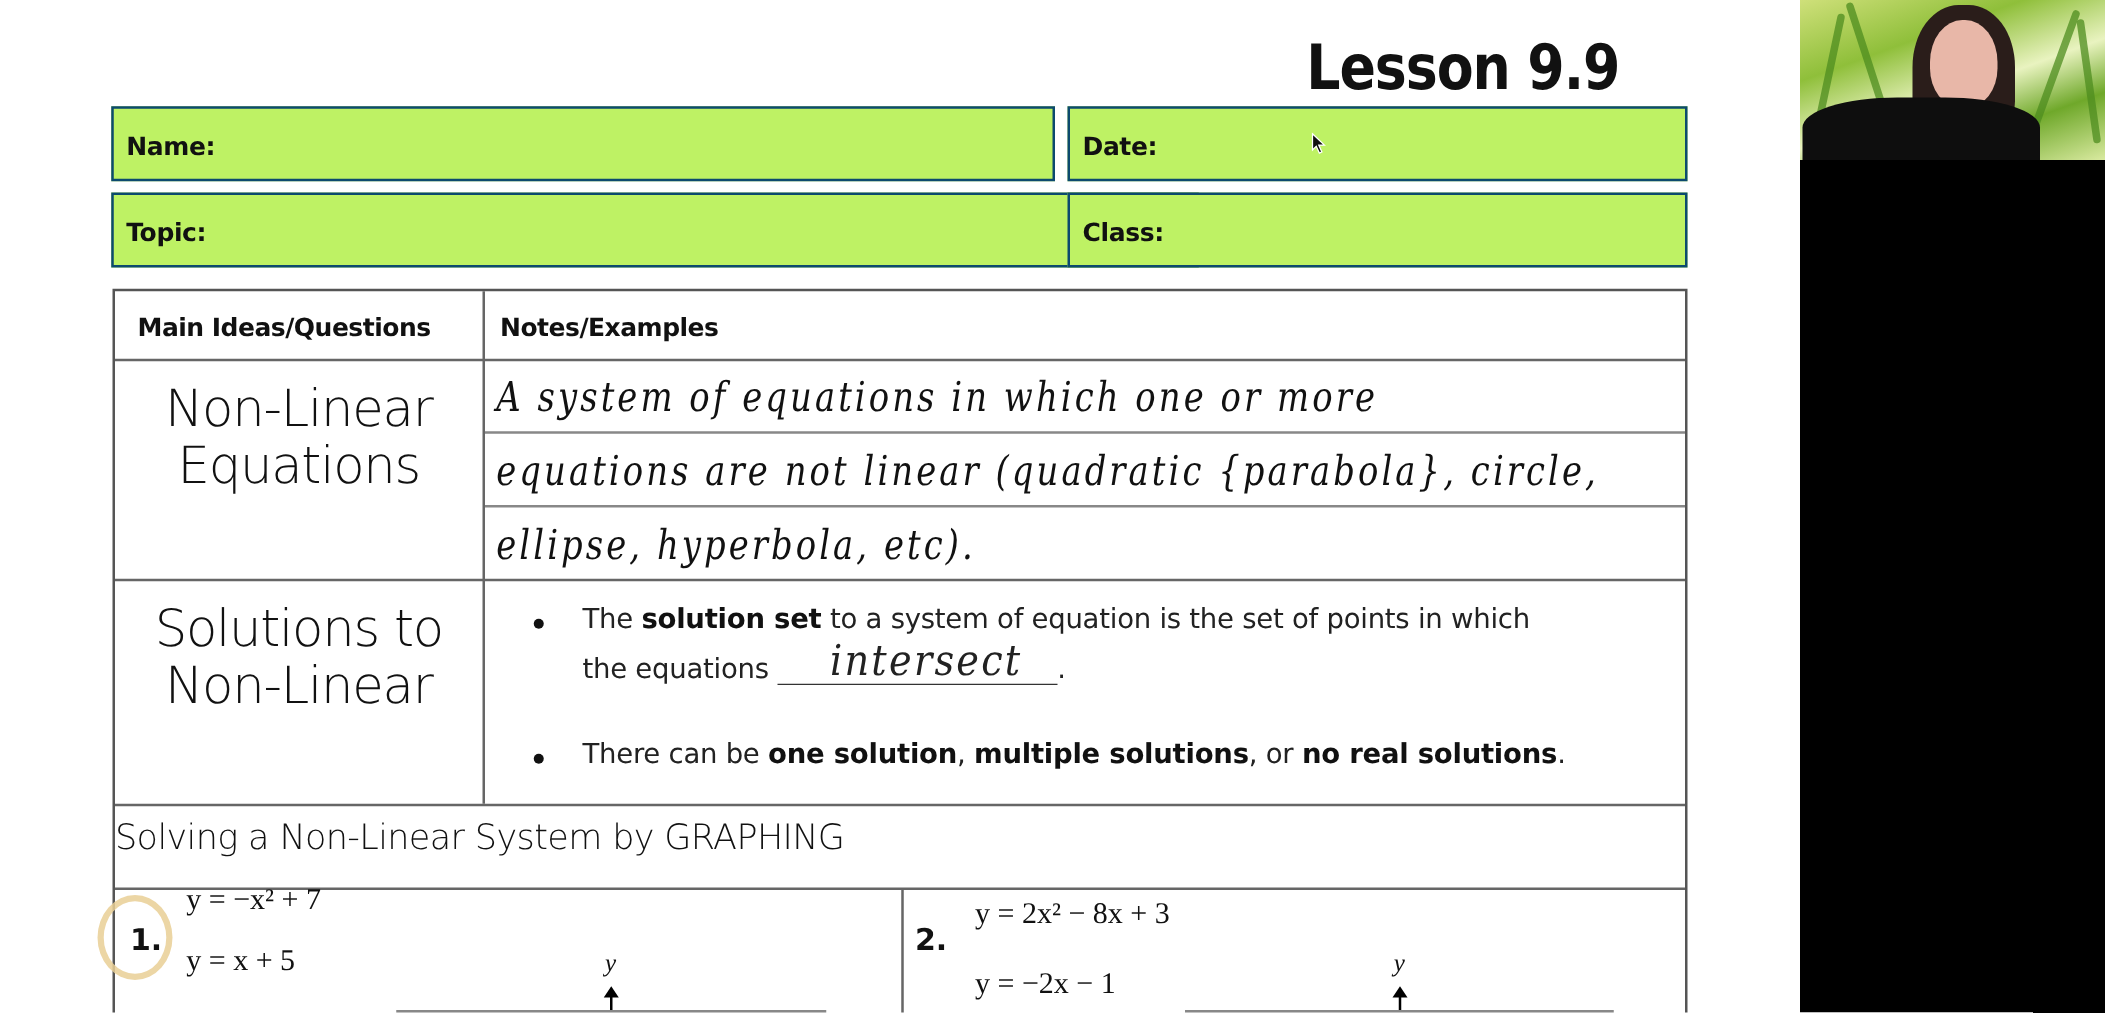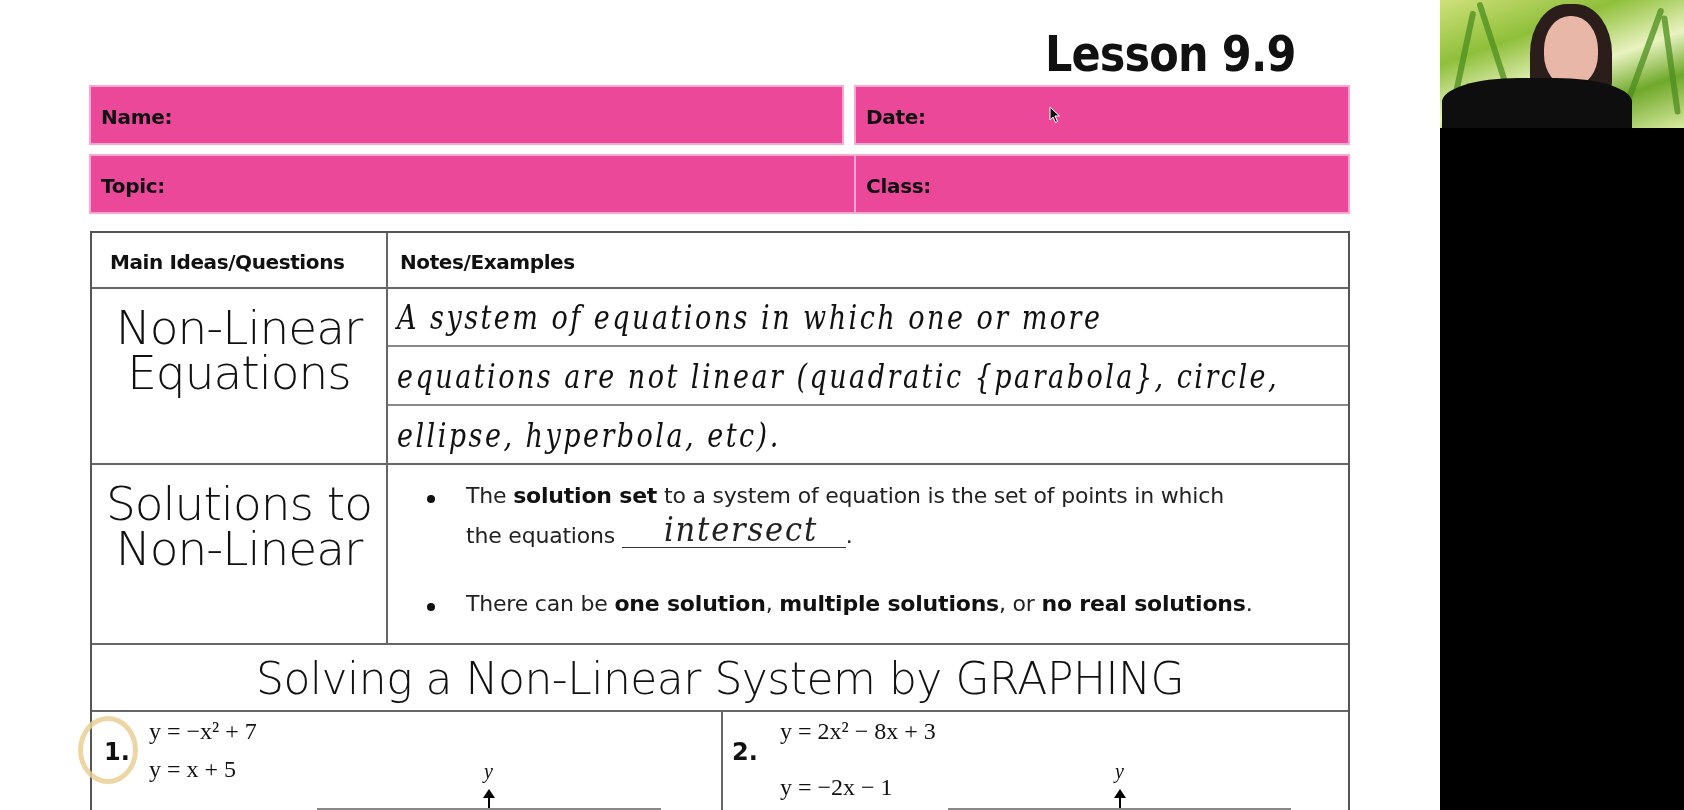--- a/index.html
+++ b/index.html
@@ -1,32 +1,32 @@
 <!DOCTYPE html>
 <html><head>
 <meta charset="utf-8">
 <style>
   html, body { margin:0; padding:0; }
   body { width:1684px; height:810px; position:relative; overflow:hidden; background:#ffffff; font-family:"Liberation Sans", sans-serif; color:#111; }
   .abs { position:absolute; }
   .lesson-title { left:1045px; top:26px; font-family:"DejaVu Sans", sans-serif; font-weight:bold; font-size:50px; letter-spacing:-1px; line-height:56px; transform:scaleX(0.86); transform-origin:left top; color:#111; }
-  .field-box { border:2px solid #f9a8d4; background:#ec4899; box-sizing:border-box; }
+  .field-box { border:2px solid #0c4a6e; background:#bef264; box-sizing:border-box; }
   .field-label { position:absolute; left:10px; top:18px; font-family:"DejaVu Sans", sans-serif; font-weight:bold; font-size:20px; letter-spacing:-0.3px; }
   .table { left:90px; top:231px; width:1260px; height:600px; border:2px solid #555; box-sizing:border-box; }
   .hline { position:absolute; height:2px; background:#666; }
   .vline { position:absolute; width:2px; background:#666; }
   .hdr { position:absolute; font-family:"DejaVu Sans", sans-serif; font-weight:bold; font-size:20px; letter-spacing:-0.4px; }
-  .topic { position:absolute; font-family:"DejaVu Sans", sans-serif; font-size:47px; line-height:45px; text-align:center; letter-spacing:-1px; font-weight:300; }
+  .topic { position:absolute; font-family:"DejaVu Sans", sans-serif; font-size:41px; line-height:45px; text-align:center; letter-spacing:-1px; font-weight:300; }
   .hand { position:absolute; font-family:"DejaVu Serif", serif; font-style:italic; font-size:33px; letter-spacing:3px; color:#111; white-space:nowrap; transform:scaleX(0.82); transform-origin:left top; }
   .bullet-row { position:absolute; font-family:"DejaVu Sans", sans-serif; font-size:22px; color:#222; white-space:nowrap; letter-spacing:-0.2px; }
   .bullet-row b { font-weight:bold; color:#111; }
   .dot { position:absolute; width:8px; height:8px; border-radius:50%; background:#111; }
   .blank { display:inline-block; width:224px; border-bottom:1.5px solid #333; position:relative; height:26px; vertical-align:bottom; }
   .blank-text { position:absolute; left:42px; bottom:-2px; font-family:"DejaVu Serif", serif; font-style:italic; font-size:34px; letter-spacing:2px; transform:scaleX(0.9); transform-origin:left bottom; }
-  .section-title { position:absolute; left:0; width:1256px; text-align:center; font-family:"DejaVu Sans", sans-serif; font-size:44px; letter-spacing:-0.5px; font-weight:300; }
+  .section-title { position:absolute; left:0; width:1256px; text-align:left; font-family:"DejaVu Sans", sans-serif; font-size:28px; letter-spacing:-0.5px; font-weight:300; }
   .pnum { position:absolute; font-family:"DejaVu Sans", sans-serif; font-weight:bold; font-size:24px; }
   .eq { position:absolute; font-family:"Liberation Serif", serif; font-size:24px; white-space:nowrap; }
   .axis-label { position:absolute; font-family:"Liberation Serif", serif; font-style:italic; font-size:20px; }
   .graph-top { position:absolute; height:3px; background:#888; }
   .arrow { position:absolute; width:2px; height:14px; background:#000; }
   .arrow::before { content:""; position:absolute; left:-5px; top:-6px; border-left:6px solid transparent; border-right:6px solid transparent; border-bottom:9px solid #000; }
   .circle-annot { left:78px; top:716px; width:60px; height:68px; border:5px solid #e9cf95; border-radius:50%; box-sizing:border-box; opacity:0.85; }
   .webcam-panel { left:1440px; top:0; width:244px; height:810px; background:#000; }
   .webcam { left:1440px; top:0; width:244px; height:128px; overflow:hidden; background:linear-gradient(160deg,#cfe07a 0%,#8fbf3a 30%,#e9f3c0 55%,#6fa82a 75%,#d9eaa0 100%); }
   .grass { position:absolute; width:6px; background:#4d8c1f; border-radius:3px; opacity:0.75; }
@@ -86,21 +86,21 @@
   <div class="bullet-row" style="left:374px;top:358px;">
     <span>There can be </span><b>one solution</b><span>, </span><b>multiple solutions</b><span>, or </span><b>no real solutions</b><span>.</span>
   </div>
   <div class="hline" style="left:0;top:410px;width:1256px;"></div>
 
   <div class="section-title" style="top:420px;">Solving a Non-Linear System by GRAPHING</div>
   <div class="hline" style="left:0;top:477px;width:1256px;"></div>
   <div class="vline" style="left:629px;top:479px;height:130px;"></div>
 
   <span class="pnum" style="left:12px;top:505px;">1.</span>
-  <span class="eq" style="left:57px;top:485px;">y = −x² + 7</span>
+  <span class="eq" style="left:57px;top:474px;">y = −x² + 7</span>
   <span class="eq" style="left:57px;top:523px;">y = x + 5</span>
   <span class="axis-label" style="left:392px;top:527px;">y</span>
   <div class="arrow" style="left:396px;top:562px;"></div>
   <div class="graph-top" style="left:225px;top:575px;width:344px;"></div>
 
   <span class="pnum" style="left:640px;top:505px;">2.</span>
   <span class="eq" style="left:688px;top:485px;">y = 2x² − 8x + 3</span>
   <span class="eq" style="left:688px;top:523px;margin-top:18px;">y = −2x − 1</span>
   <span class="axis-label" style="left:1023px;top:527px;">y</span>
   <div class="arrow" style="left:1027px;top:562px;"></div>

